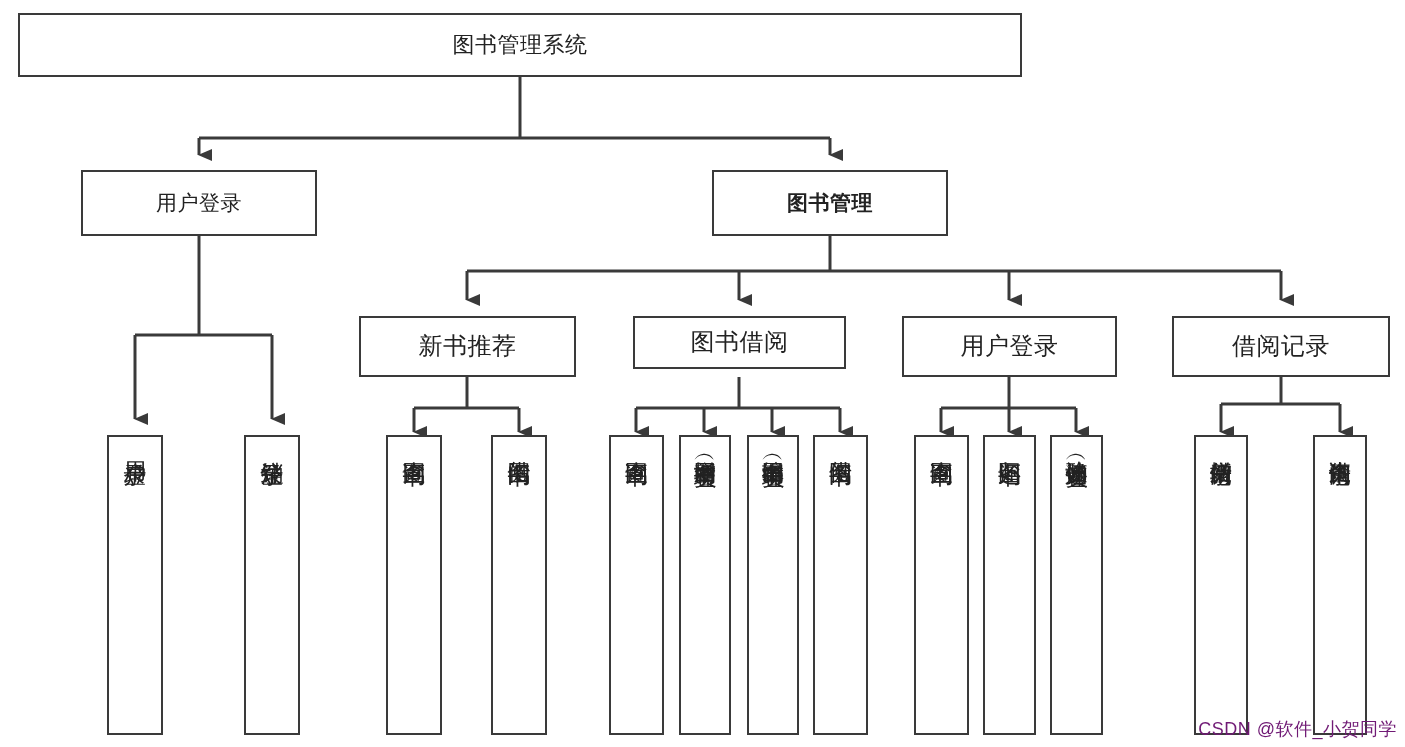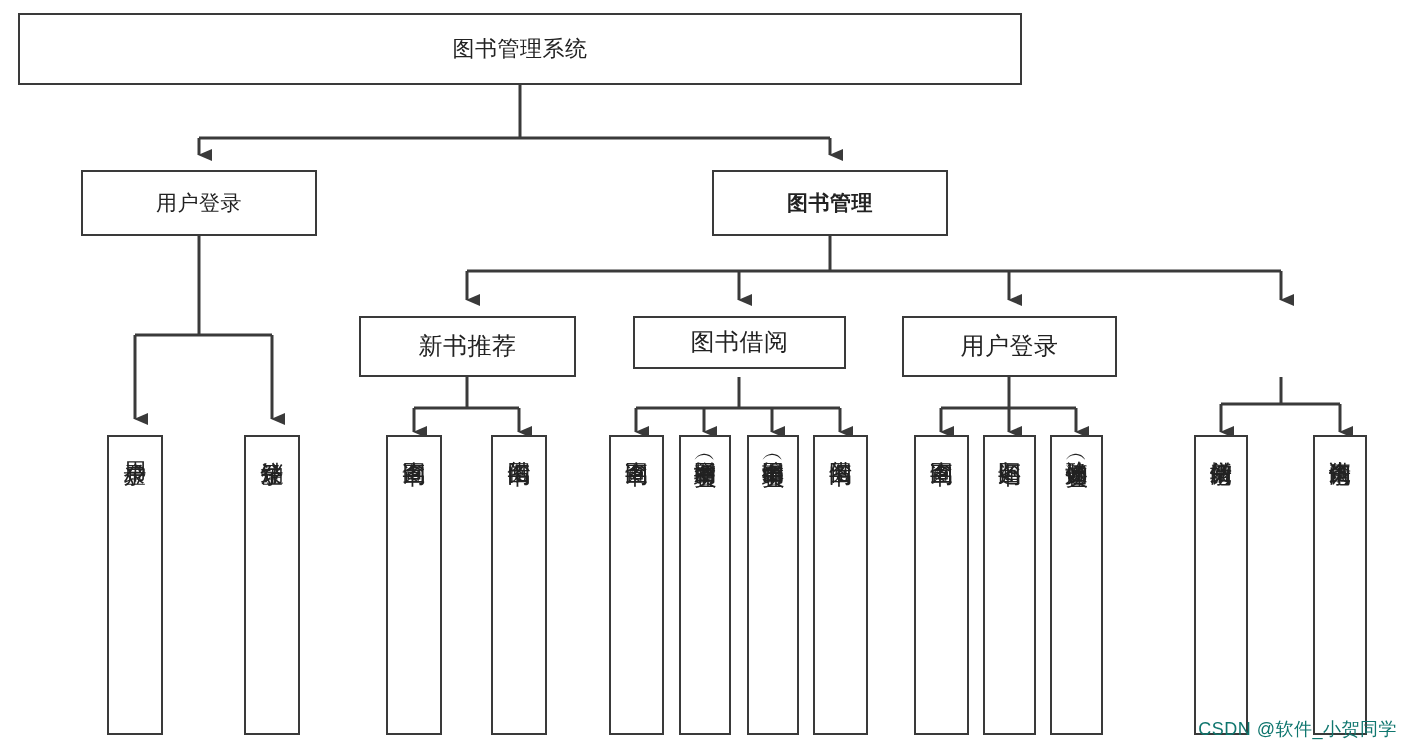--- a/index.html
+++ b/index.html
@@ -64,21 +64,21 @@
     white-space: nowrap;
   }
   .node.leaf.tall .label {
     font-size: 22px;
   }
   #watermark {
     position: absolute;
     right: 8px;
     bottom: 6px;
     font-size: 18px;
-    color: #0f766e;
+    color: #701a75;
     z-index: 6;
     white-space: nowrap;
     letter-spacing: 0.5px;
     margin-top: 21px;
   }
 </style>
 </head>
 <body>
 
 <div id="canvas">
@@ -128,21 +128,21 @@
       <path d="M 1009 408 L 1009 432" marker-end="url(#arw)"></path>
       <path d="M 1076 408 L 1076 432" marker-end="url(#arw)"></path>
 
       <path d="M 1281 377 L 1281 404"></path>
       <path d="M 1221 404 L 1340 404"></path>
       <path d="M 1221 404 L 1221 432" marker-end="url(#arw)"></path>
       <path d="M 1340 404 L 1340 432" marker-end="url(#arw)"></path>
     </g>
   </svg>
 
-  <div class="node root" style="left:18px; top:13px; width:1004px; height:72px;">
+  <div class="node root" style="left:18px; top:13px; width:1004px; height:64px;">
     <span class="label">图书管理系统</span>
   </div>
 
   <div class="node lvl2" style="left:81px; top:170px; width:236px; height:66px;">
     <span class="label">用户登录</span>
   </div>
 
   <div class="node lvl2" style="left:712px; top:170px; width:236px; height:66px;font-weight:bold;">
     <span class="label">图书管理</span>
   </div>
@@ -152,20 +152,23 @@
   </div>
 
   <div class="node lvl3" style="left:633px; top:316px; width:213px; height:53px;">
     <span class="label">图书借阅</span>
   </div>
 
   <div class="node lvl3" style="left:902px; top:316px; width:215px; height:61px;">
     <span class="label">用户登录</span>
   </div>
 
+  <div class="node lvl3" style="left:1172px; top:316px; width:218px; height:61px;">
+    <span class="label">借阅记录</span>
+  </div>
 
   <div class="node leaf" style="left:107px; top:435px; width:56px; height:300px;">
     <span class="label">用户登录</span>
   </div>
 
   <div class="node leaf" style="left:244px; top:435px; width:56px; height:300px;">
     <span class="label">注销登录</span>
   </div>
 
   <div class="node leaf" style="left:386px; top:435px; width:56px; height:300px;">

